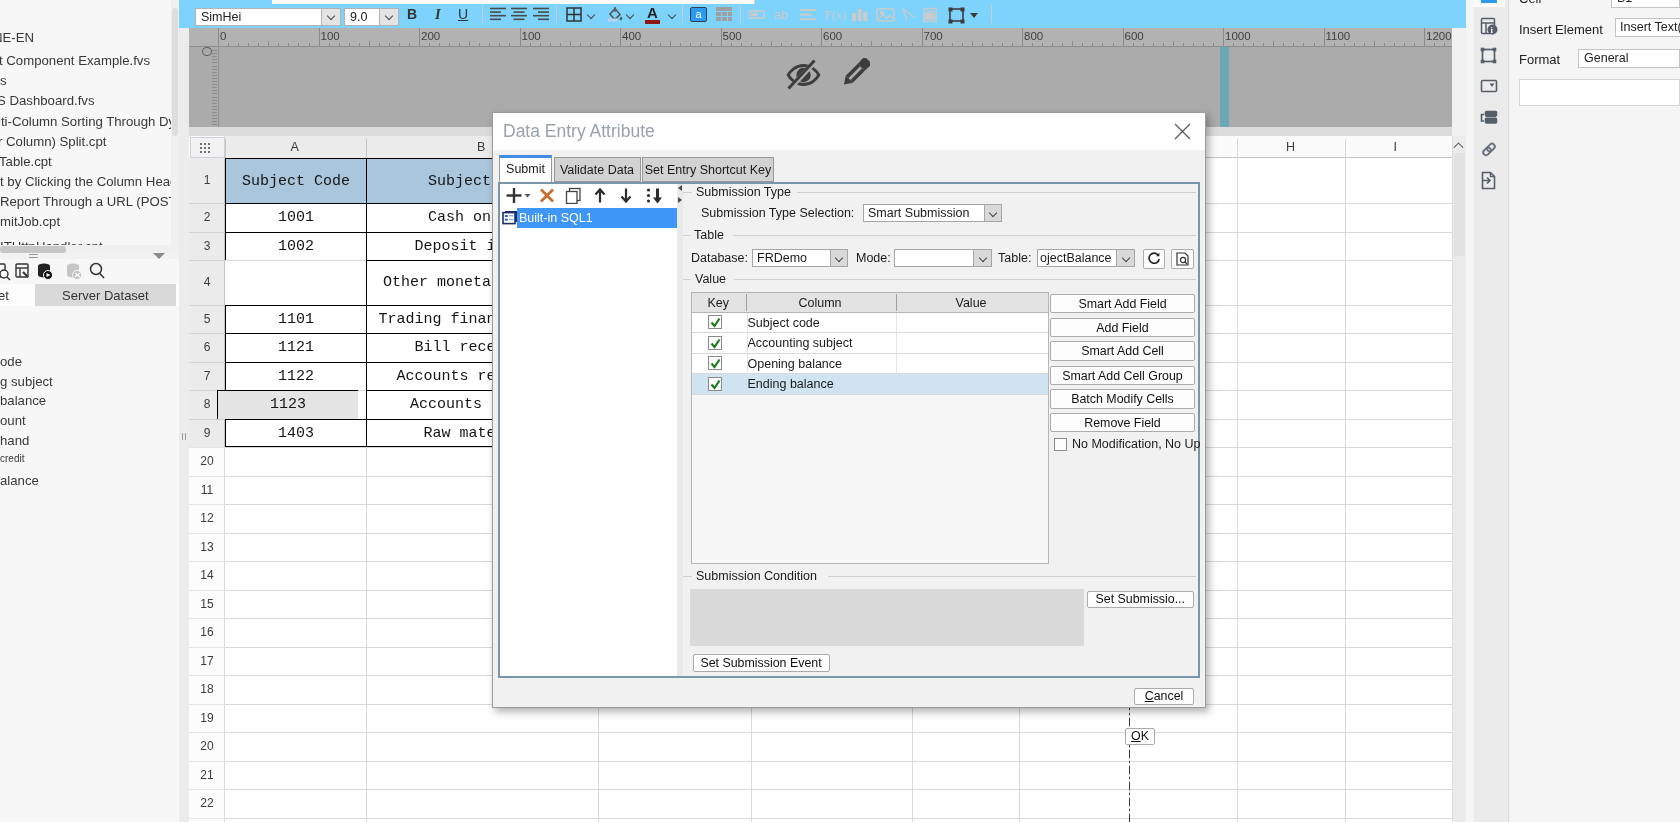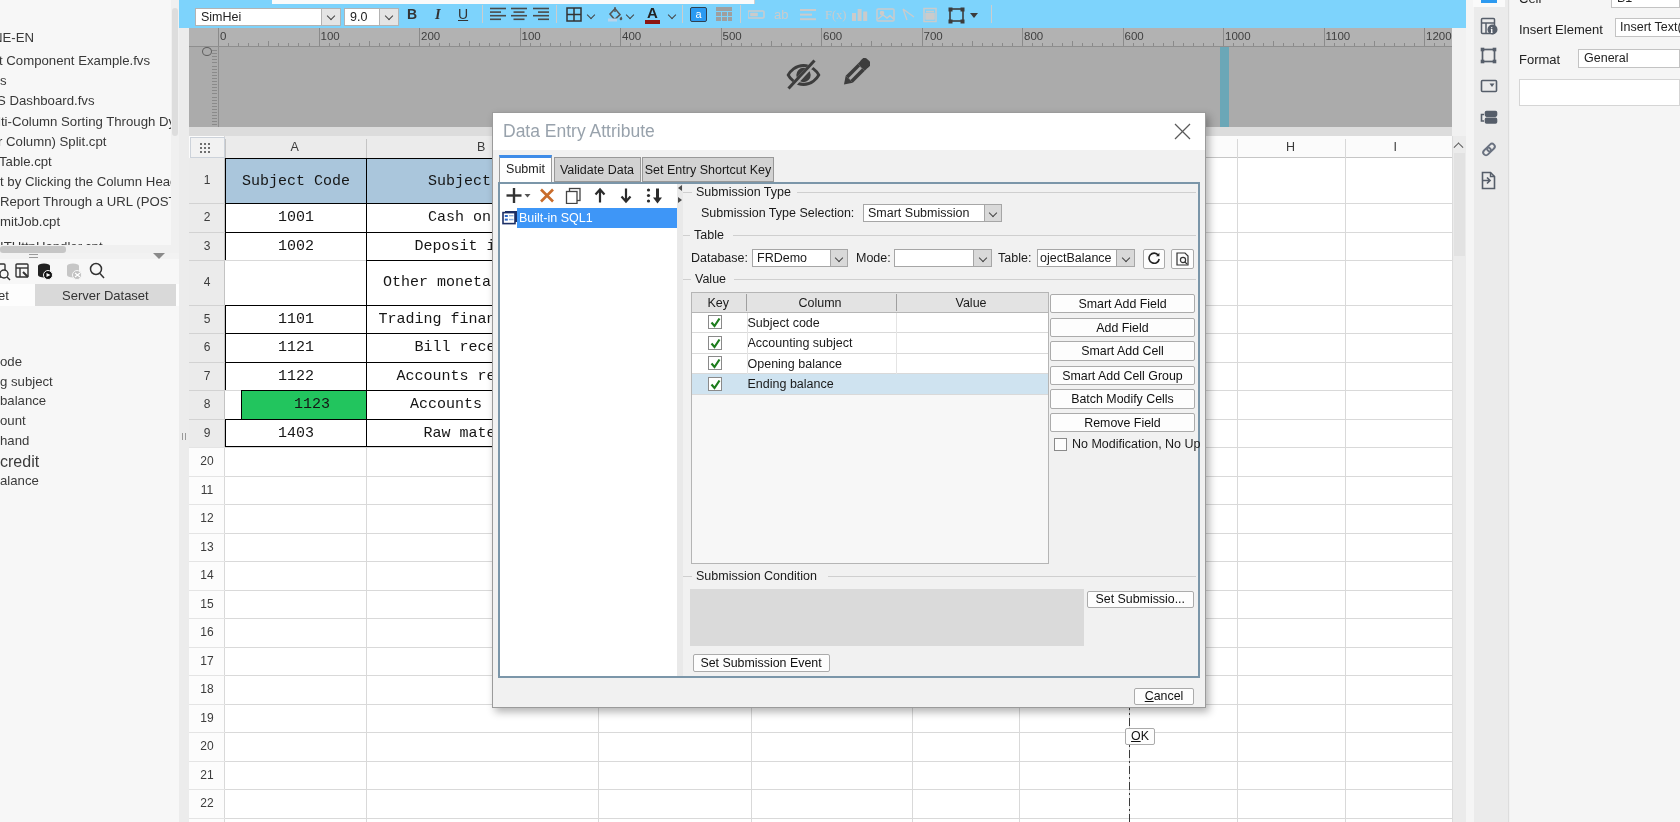--- a/index.html
+++ b/index.html
@@ -64,21 +64,21 @@
 </svg>
 <div class="a" style="left:0;top:284px;width:179px;height:22px;background:#fdfdfd;"></div>
 <div class="a" style="left:35px;top:284px;width:141px;height:22px;background:#d9d9d9;"></div>
 <div class="a txt" style="left:-36px;top:288px;font-size:13px;color:#333;">Dataset</div>
 <div class="a txt" style="left:62px;top:288px;font-size:13px;color:#333;">Server Dataset</div>
 <div class="a txt" style="left:0;top:354px;font-size:13.2px;color:#3a3a3a;">ode</div>
 <div class="a txt" style="left:0;top:374px;font-size:13.2px;color:#3a3a3a;">g subject</div>
 <div class="a txt" style="left:0;top:393px;font-size:13.2px;color:#3a3a3a;">balance</div>
 <div class="a txt" style="left:0;top:413px;font-size:13.2px;color:#3a3a3a;">ount</div>
 <div class="a txt" style="left:0;top:433px;font-size:13.2px;color:#3a3a3a;">hand</div>
-<div class="a txt" style="left:0;top:453px;font-size:16px;color:#3a3a3a;">credit</div>
+<div class="a txt" style="left:0;top:453px;font-size:10px;color:#3a3a3a;">credit</div>
 <div class="a txt" style="left:0;top:473px;font-size:13.2px;color:#3a3a3a;">alance</div>
 </div>
 <div class="a" style="left:179px;top:0;width:1287px;height:28px;background:#7dd3fc;overflow:hidden;">
 <div class="a" style="left:93px;top:0;width:483px;height:4px;background:#fafafa;border-right:1px solid #d0d0d0;"></div>
 <div class="a" style="left:16px;top:8px;width:127px;height:18px;background:#fff;border:1px solid #b3b3b3;font-size:12.5px;color:#222;line-height:17px;padding-left:5px;">SimHei</div>
 <div class="a" style="left:143px;top:8px;width:19px;height:18px;background:#e4e4e4;border:1px solid #b3b3b3;border-left:none;"></div>
 <div class="chev" style="left:148px;top:12px;"></div>
 <div class="a" style="left:165px;top:8px;width:36px;height:18px;background:#fff;border:1px solid #b3b3b3;font-size:12.5px;color:#222;line-height:17px;padding-left:5px;">9.0</div>
 <div class="a" style="left:201px;top:8px;width:19px;height:18px;background:#e4e4e4;border:1px solid #b3b3b3;border-left:none;"></div>
 <div class="chev" style="left:206px;top:12px;"></div>
@@ -486,21 +486,21 @@
 <div class="cell" style="left:177px;top:67.0px;width:232px;height:28.5px;line-height:28.5px;background:#fff;border-left:1.3px solid #000;border-top:1.3px solid #000;border-right:1.3px solid #000;">Cash on hand</div>
 <div class="cell" style="left:36px;top:95.5px;width:141px;height:28.5px;line-height:28.5px;background:#fff;border-left:1.3px solid #000;border-top:1.3px solid #000;">1002</div>
 <div class="cell" style="left:177px;top:95.5px;width:232px;height:28.5px;line-height:28.5px;background:#fff;border-left:1.3px solid #000;border-top:1.3px solid #000;border-right:1.3px solid #000;">Deposit in bank</div>
 <div class="cell" style="left:177px;top:124.0px;width:232px;height:44.5px;line-height:44.5px;background:#fff;border-left:1.3px solid #000;border-top:1.3px solid #000;border-right:1.3px solid #000;">Other monetary capital</div>
 <div class="cell" style="left:36px;top:168.5px;width:141px;height:28.5px;line-height:28.5px;background:#fff;border-left:1.3px solid #000;border-top:1.3px solid #000;">1101</div>
 <div class="cell" style="left:177px;top:168.5px;width:232px;height:28.5px;line-height:28.5px;background:#fff;border-left:1.3px solid #000;border-top:1.3px solid #000;border-right:1.3px solid #000;">Trading financial asset</div>
 <div class="cell" style="left:36px;top:197.0px;width:141px;height:28.5px;line-height:28.5px;background:#fff;border-left:1.3px solid #000;border-top:1.3px solid #000;">1121</div>
 <div class="cell" style="left:177px;top:197.0px;width:232px;height:28.5px;line-height:28.5px;background:#fff;border-left:1.3px solid #000;border-top:1.3px solid #000;border-right:1.3px solid #000;">Bill receivable</div>
 <div class="cell" style="left:36px;top:225.5px;width:141px;height:28.5px;line-height:28.5px;background:#fff;border-left:1.3px solid #000;border-top:1.3px solid #000;">1122</div>
 <div class="cell" style="left:177px;top:225.5px;width:232px;height:28.5px;line-height:28.5px;background:#fff;border-left:1.3px solid #000;border-top:1.3px solid #000;border-right:1.3px solid #000;">Accounts receivable</div>
-<div class="cell" style="left:52px;top:254.0px;width:141px;height:28.5px;line-height:28.5px;background:#22c55e;border-left:1.3px solid #000;border-top:1.3px solid #000;">1123</div>
+<div class="cell" style="left:28px;top:254.0px;width:141px;height:28.5px;line-height:28.5px;background:#e5e5e5;border-left:1.3px solid #000;border-top:1.3px solid #000;">1123</div>
 <div class="cell" style="left:177px;top:254.0px;width:232px;height:28.5px;line-height:28.5px;background:#fff;border-left:1.3px solid #000;border-top:1.3px solid #000;border-right:1.3px solid #000;">Accounts prepaid</div>
 <div class="cell" style="left:36px;top:282.5px;width:141px;height:28.5px;line-height:28.5px;background:#fff;border-left:1.3px solid #000;border-top:1.3px solid #000;border-bottom:1.3px solid #000;">1403</div>
 <div class="cell" style="left:177px;top:282.5px;width:232px;height:28.5px;line-height:28.5px;background:#fff;border-left:1.3px solid #000;border-top:1.3px solid #000;border-bottom:1.3px solid #000;border-right:1.3px solid #000;">Raw materials</div>
 </div>
 <div class="a" style="left:181.5px;top:432.5px;width:1.6px;height:7px;background:#999;"></div>
 <div class="a" style="left:184.5px;top:432.5px;width:1.6px;height:7px;background:#999;"></div>
 <div class="a" style="left:1452px;top:136px;width:14px;height:686px;background:#ebebeb;border-left:1px solid #dcdcdc;"></div>
 <div class="a" style="left:1455px;top:141px;width:8px;height:8px;">
     <div style="width:7px;height:7px;border-left:1.5px solid #555;border-top:1.5px solid #555;transform:rotate(45deg) translate(2px,2px);"></div>
   </div>

